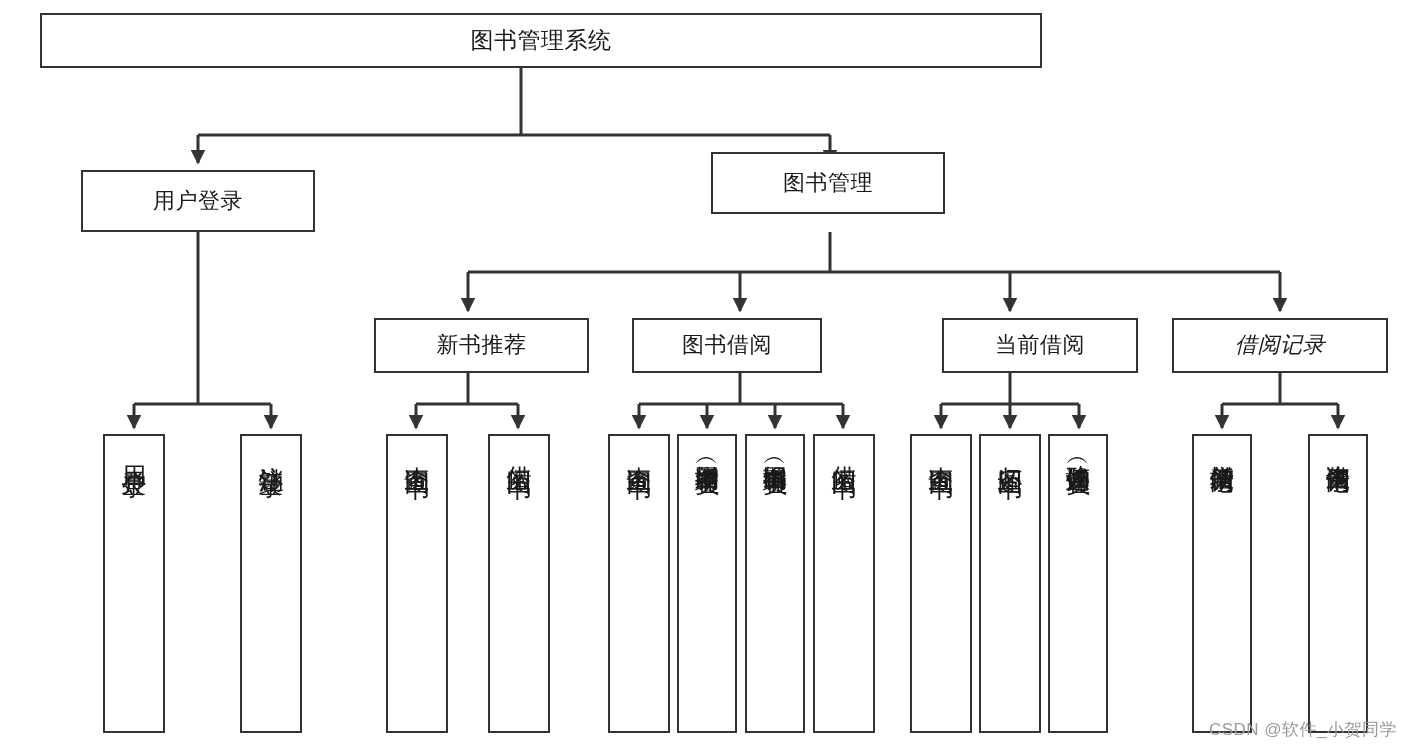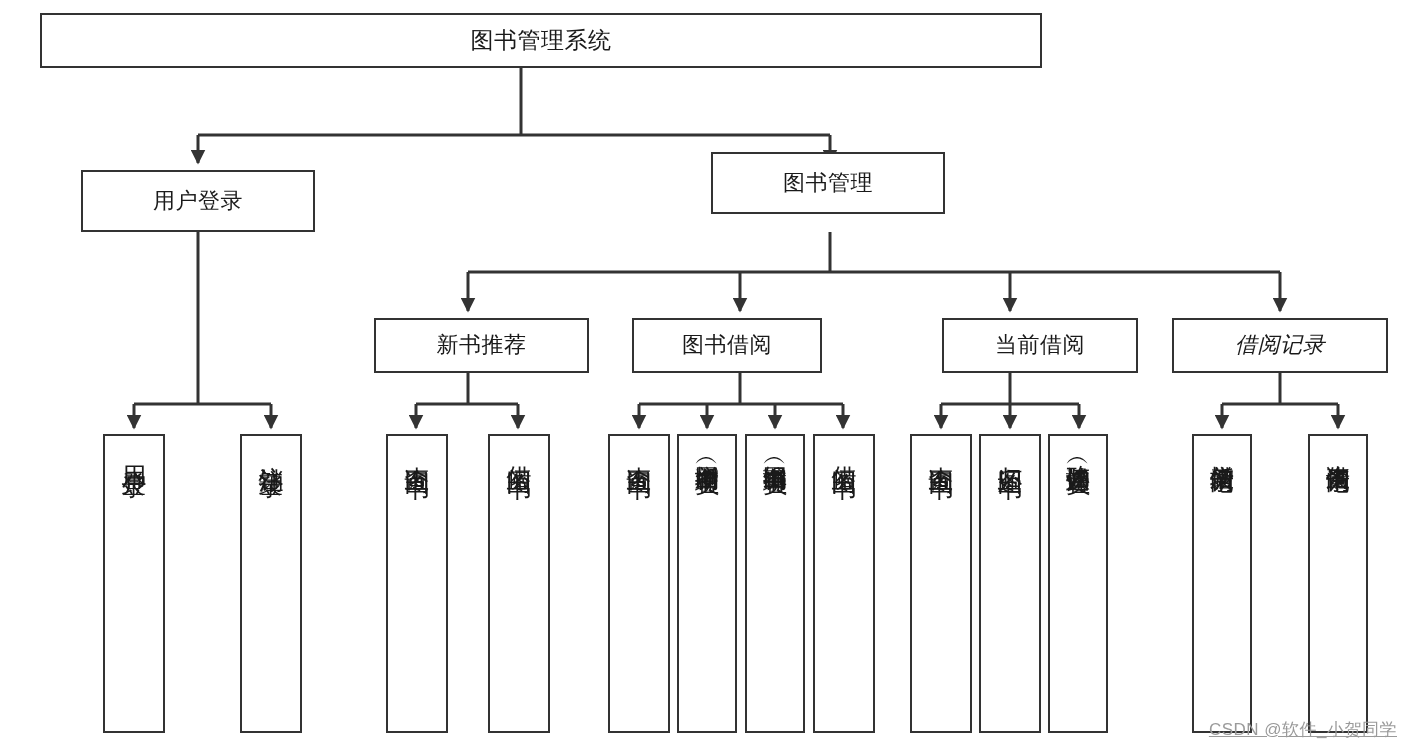--- a/index.html
+++ b/index.html
@@ -65,21 +65,20 @@
     letter-spacing: 1px;
   }
   #watermark {
     position: absolute;
     right: 8px;
     bottom: 6px;
     font-size: 17px;
     color: #9a9a9a;
     letter-spacing: 0.5px;
     white-space: nowrap;
-    text-decoration: underline;
   }
 </style>
 </head>
 <body>
 
 <div id="canvas">
 
   <svg id="edges" viewBox="0 0 1405 747" xmlns="http://www.w3.org/2000/svg">
     <defs>
       <marker id="arrow" viewBox="0 0 10 10" refX="9" refY="5" markerWidth="5" markerHeight="5" orient="auto-start-reverse">

